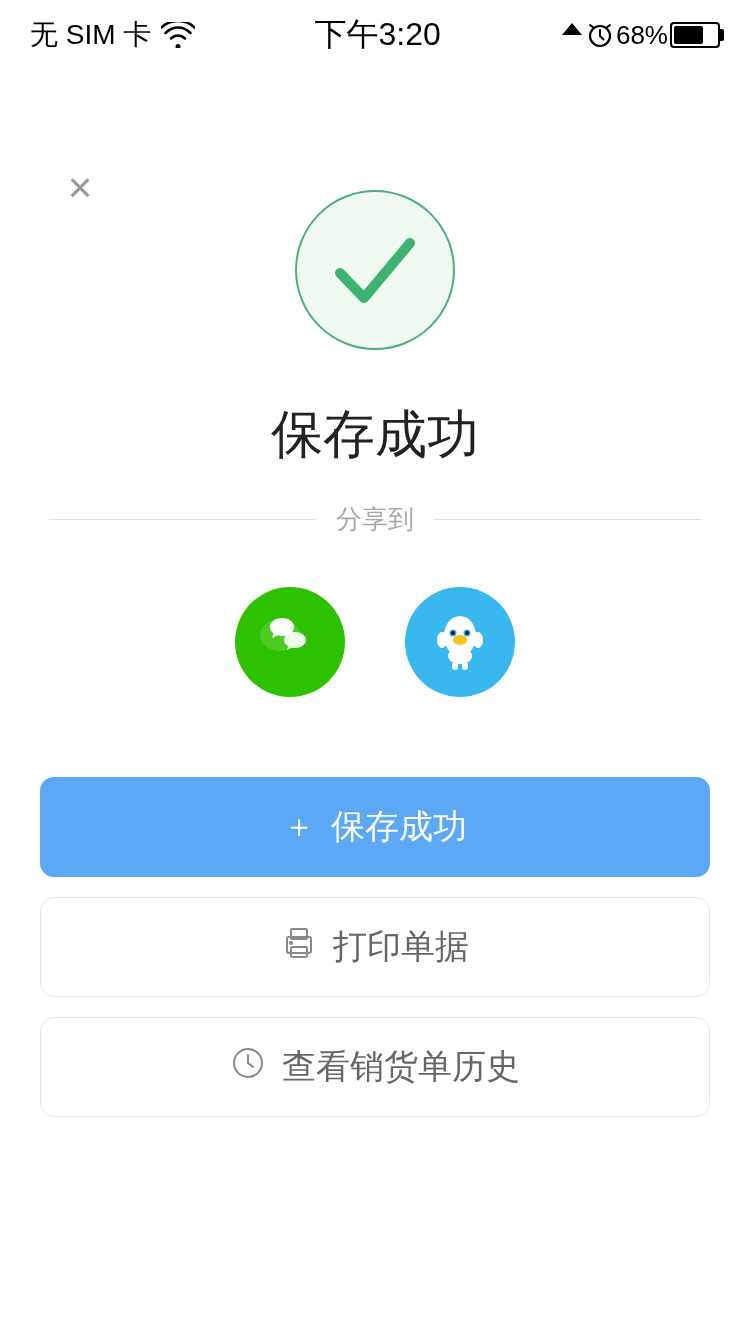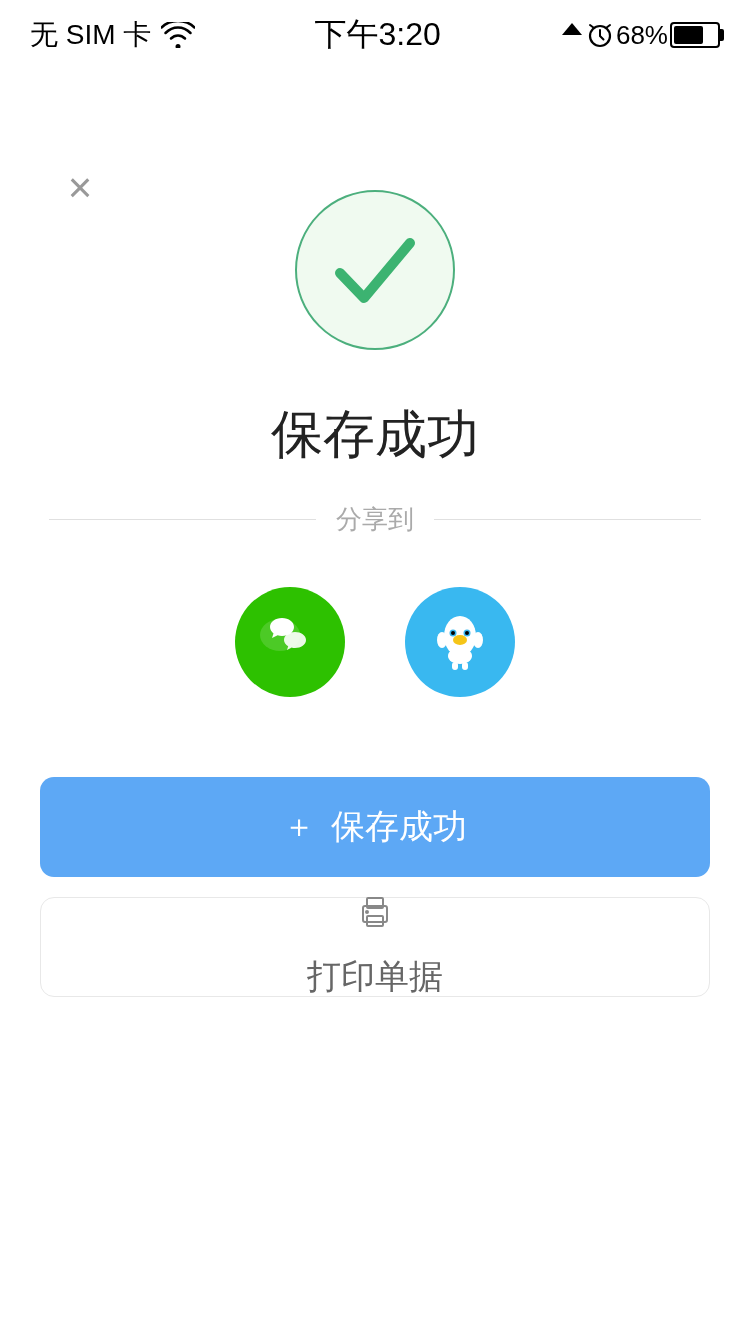--- a/index.html
+++ b/index.html
@@ -178,21 +178,20 @@
       border: none;
     }
     .btn-primary {
       background: #5da8f5;
       color: #fff;
     }
     .btn-secondary {
       background: #fff;
       color: #666;
       border: 1px solid #e8e8e8;
-      flex-direction: column;
     }
     .btn-icon {
       font-size: 32px;
     }
   </style>
 </head>
 <body>
 
 <div class="status-bar">
   <div class="status-left">
@@ -280,16 +279,25 @@
         <svg width="36" height="36" viewBox="0 0 36 36" fill="none">
           <rect x="6" y="12" width="24" height="16" rx="2" stroke="#888" stroke-width="2" fill="none"></rect>
           <rect x="10" y="4" width="16" height="10" rx="1" stroke="#888" stroke-width="2" fill="none"></rect>
           <rect x="10" y="22" width="16" height="10" rx="1" stroke="#888" stroke-width="2" fill="none"></rect>
           <circle cx="10" cy="18" r="2" fill="#888"></circle>
         </svg>
       </span>
       <span>打印单据</span>
     </button>
 
+    <button class="btn btn-secondary">
+      <span class="btn-icon">
+        <svg width="36" height="36" viewBox="0 0 36 36" fill="none">
+          <circle cx="18" cy="18" r="14" stroke="#888" stroke-width="2" fill="none"></circle>
+          <path d="M18 10v8l5 4" stroke="#888" stroke-width="2" stroke-linecap="round" stroke-linejoin="round"></path>
+        </svg>
+      </span>
+      <span>查看销货单历史</span>
+    </button>
 
   </div>
 
 </div>
 
 </body></html>

